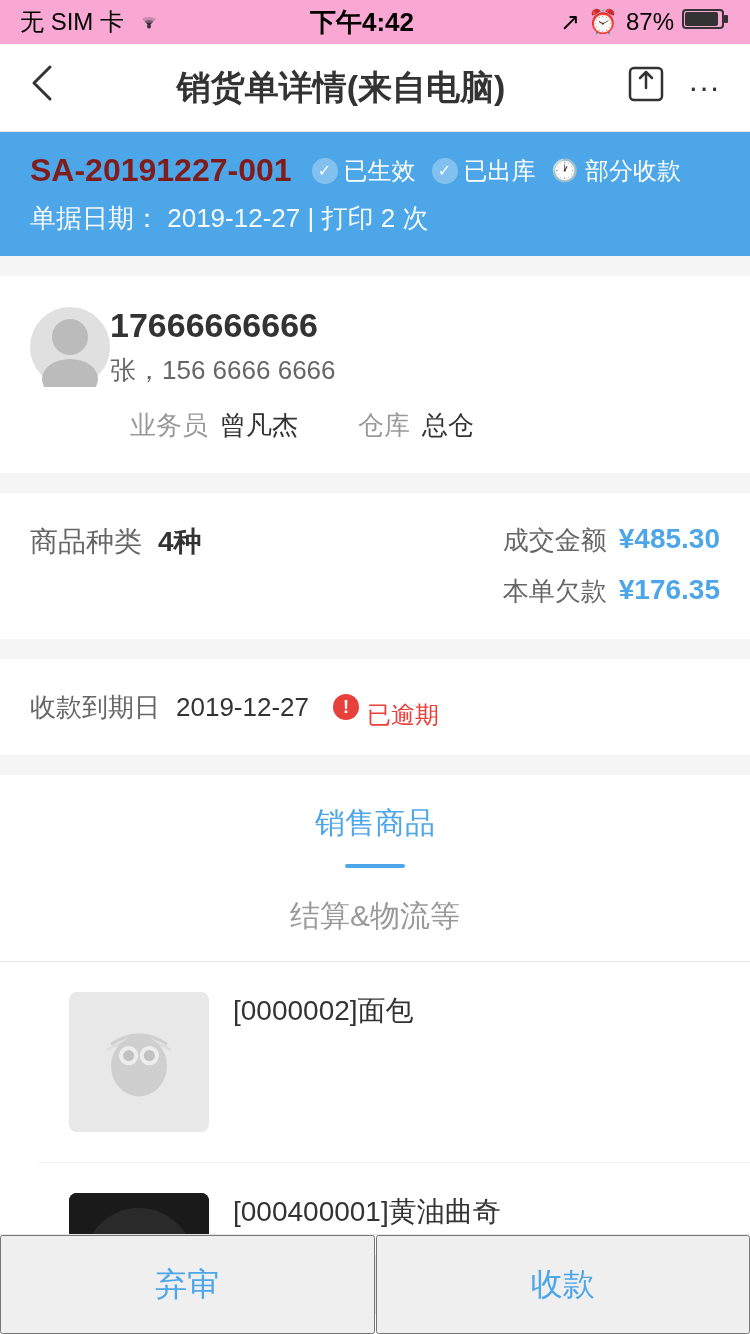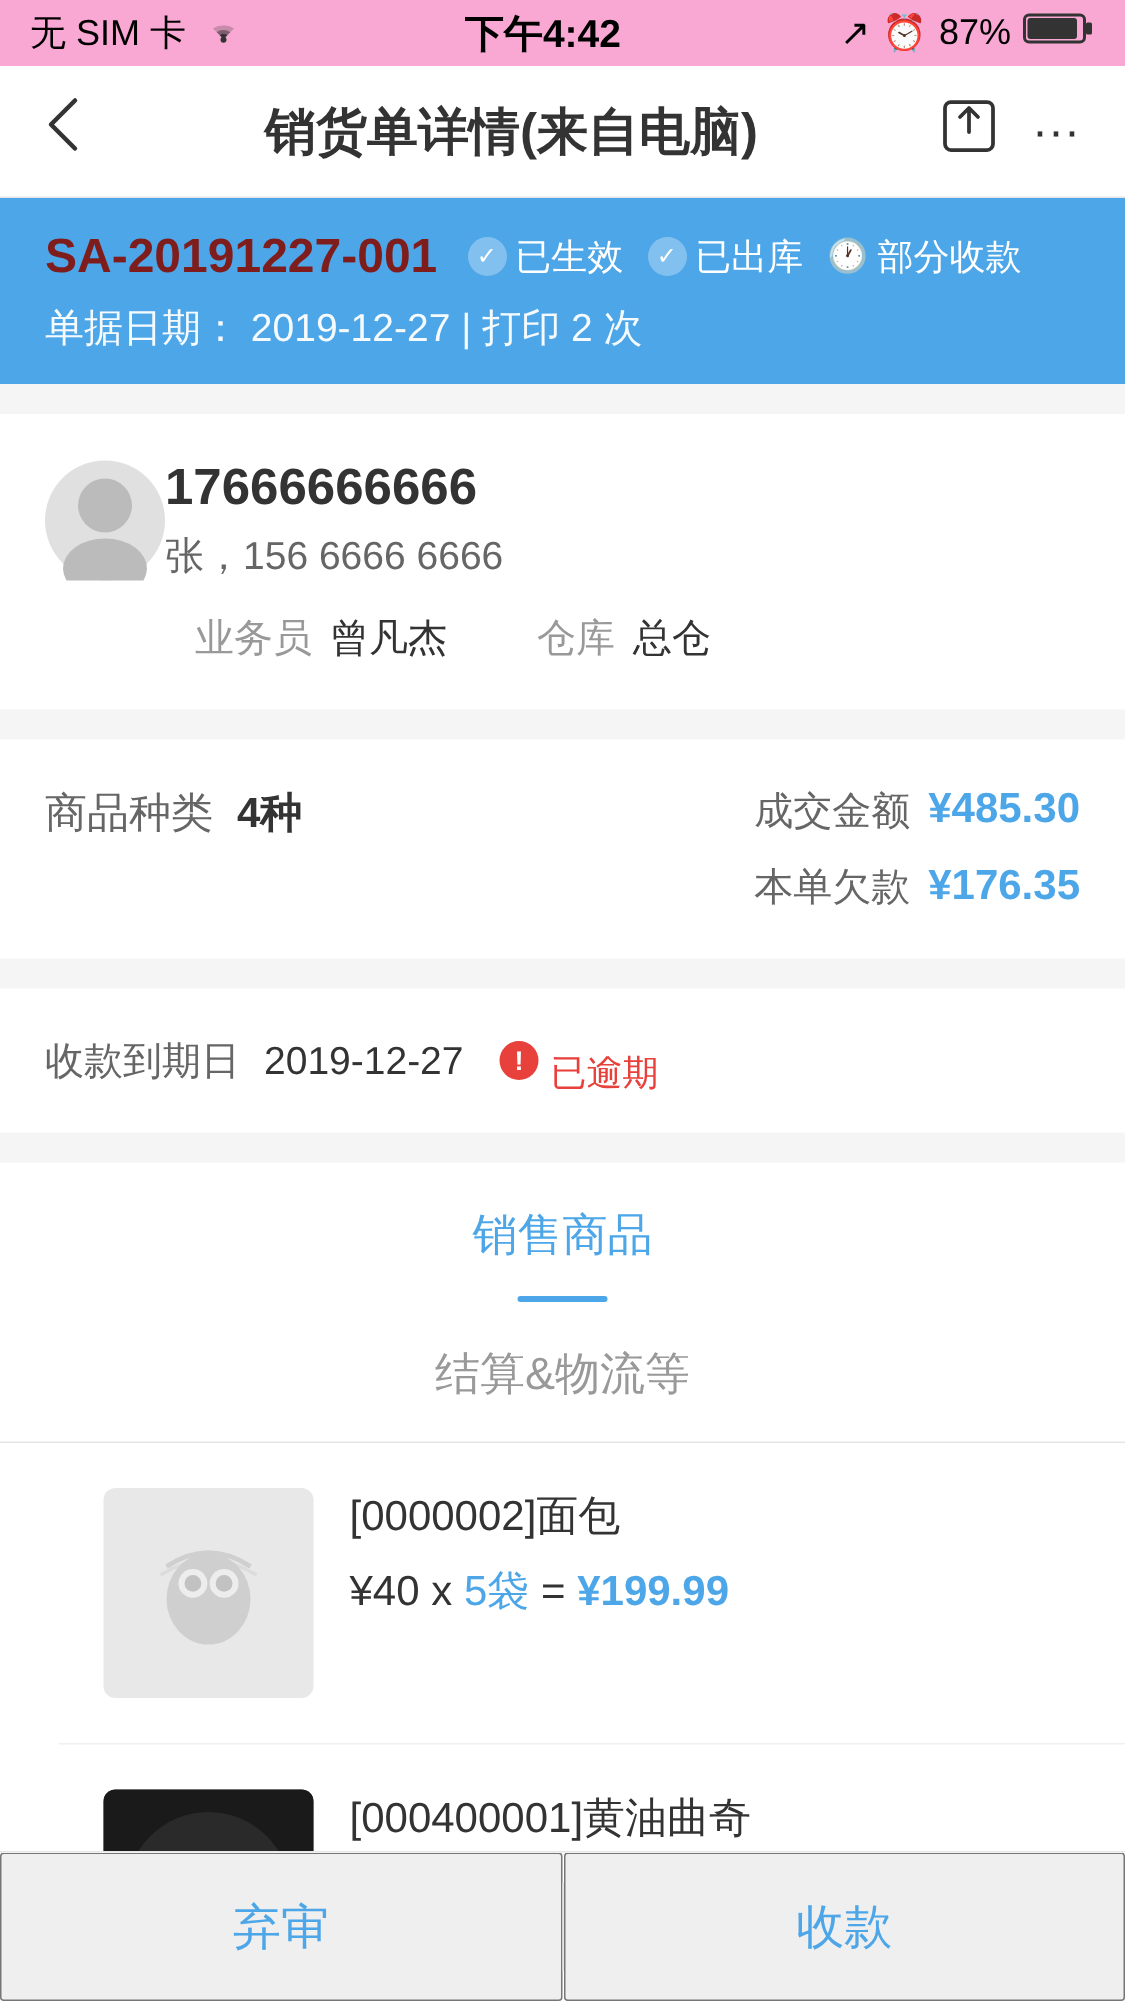--- a/index.html
+++ b/index.html
@@ -491,23 +491,20 @@
         <polygon points="50,50 45,58 55,58" fill="#888"></polygon>
         <path d="M15 28 Q50 5 85 28" stroke="#888" stroke-width="4" fill="none"></path>
         <path d="M10 35 Q50 10 90 35" stroke="#888" stroke-width="3" fill="none" opacity="0.5"></path>
         <text x="50" y="88" text-anchor="middle" font-size="14" fill="#888" font-family="sans-serif">羽+</text>
       </svg>
     </div>
     <div class="product-info">
       <div class="product-name">
         <span>[0000002]面包</span>
       </div>
-      <div class="product-price">
-        <span>¥40 x </span><span class="qty">5袋</span><span> = </span><span class="total">¥199.99</span>
-      </div>
     </div>
   </div>
 
   <div class="product-item">
     <div class="ninja-img-placeholder">
 
       <svg viewBox="0 0 140 140" width="140" height="140" style="border-radius:8px;overflow:hidden;">
         <rect width="140" height="140" fill="#1a1a1a"></rect>
         <circle cx="70" cy="70" r="55" fill="#2a2a2a"></circle>
 

